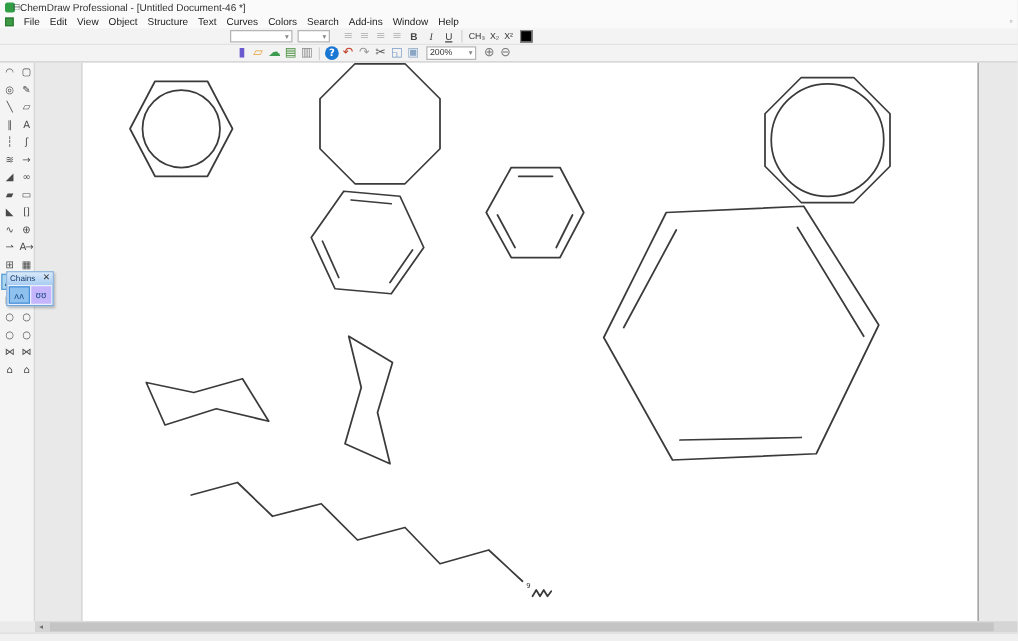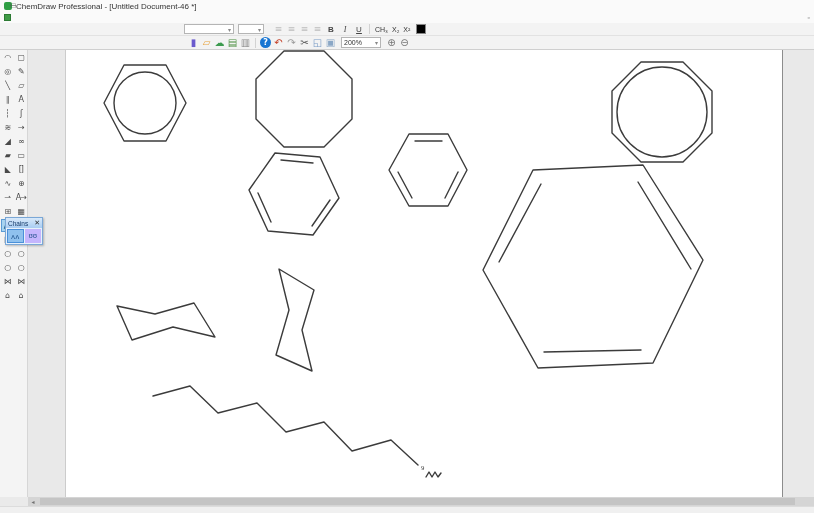--- a/index.html
+++ b/index.html
@@ -63,20 +63,34 @@
 
   <div class="titlebar">
     <span class="app-ico"></span>
     <span class="title">ChemDraw Professional - [Untitled Document-46 *]</span>
     <span class="wctl min">─</span>
     <span class="wctl max">□</span>
   </div>
 
   <div class="menubar">
     <span class="doc-ico"></span>
+    <span style="display:flex">
+        <span class="mitem">File</span>
+        <span class="mitem">Edit</span>
+        <span class="mitem">View</span>
+        <span class="mitem">Object</span>
+        <span class="mitem">Structure</span>
+        <span class="mitem">Text</span>
+        <span class="mitem">Curves</span>
+        <span class="mitem">Colors</span>
+        <span class="mitem">Search</span>
+        <span class="mitem">Add-ins</span>
+        <span class="mitem">Window</span>
+        <span class="mitem">Help</span>
+      </span>
     <span class="mdi-restore">▫</span>
   </div>
 
   <div class="toolbar t1">
     <span class="combo c-font">
       <span></span>
       <span class="arr">▾</span>
     </span>
     <span class="combo c-size">
       <span></span>

